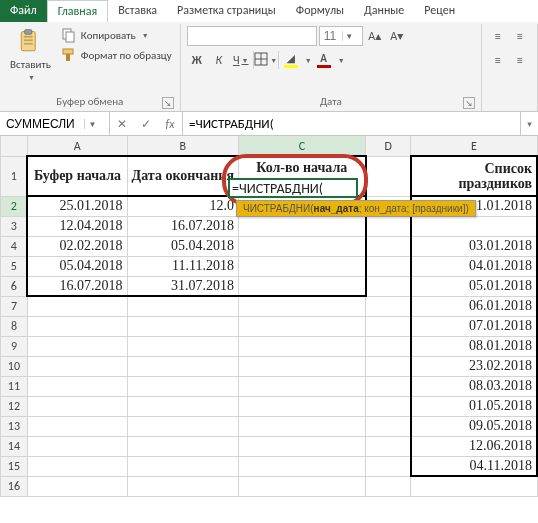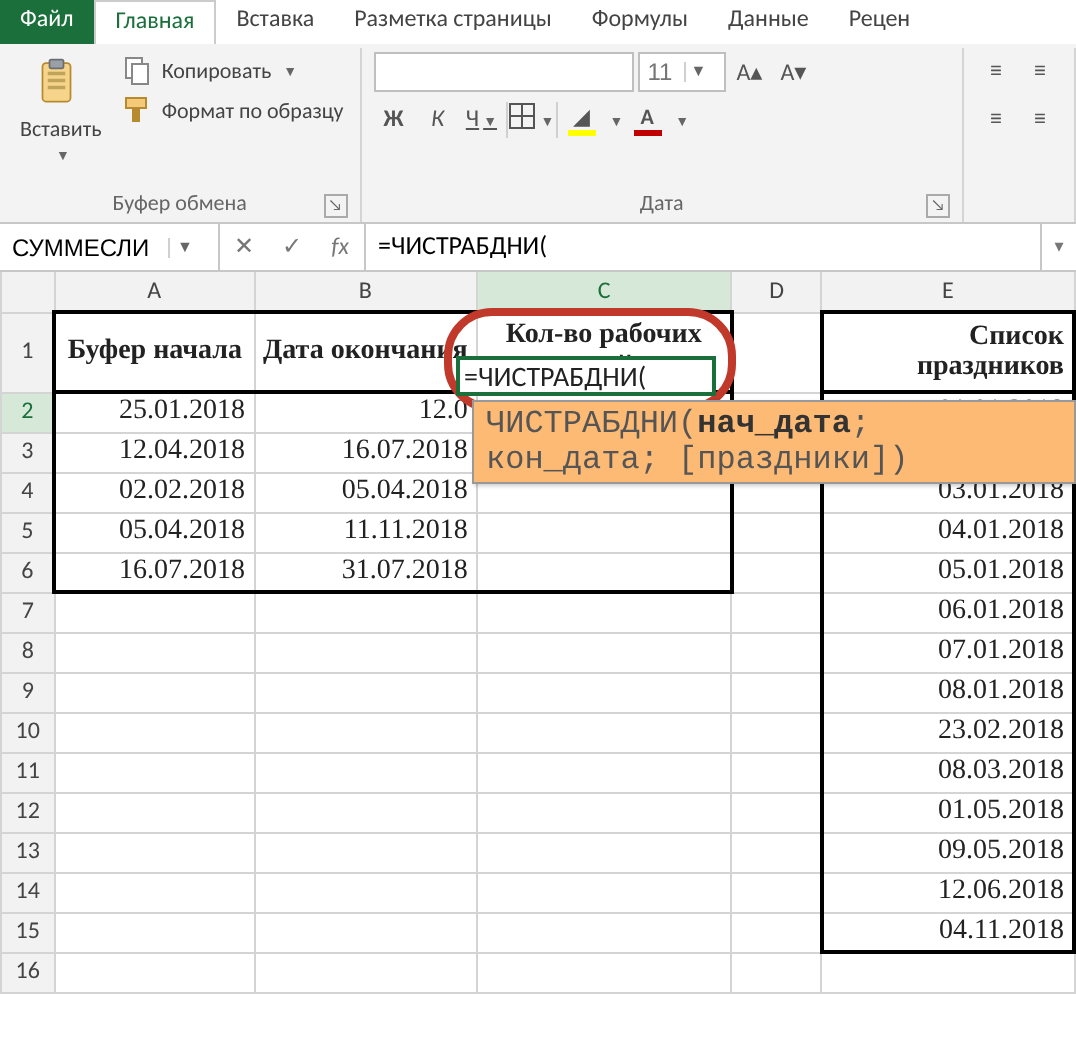--- a/index.html
+++ b/index.html
@@ -51,21 +51,21 @@
   table.sheet thead th.hilite { background:#d6e9d8; color:#1a6f3b;}
   .rowhead { background:#f2f2f2; text-align:center; color:#444; font-size:12px; width:28px;}
   .rowhead.hilite{ background:#d6e9d8; color:#1a6f3b;}
   td.cell { font-family: "Times New Roman", serif; font-size: 14px; height:20px; padding:0 4px; text-align:right;}
   td.cell.center { text-align:center;}
   td.cell.hdr { font-weight:bold; text-align:center;}
   .thickL{border-left:2px solid #000 !important;} .thickR{border-right:2px solid #000 !important;}
   .thickT{border-top:2px solid #000 !important;} .thickB{border-bottom:2px solid #000 !important;}
 
   .editing-circle { position:absolute; border:4px solid #c0392b; border-radius:24px; pointer-events:none;}
-  .tooltip { position:absolute; background:#fdba74; border:1px solid #999; padding:2px 6px; font-size:16px; color:#555; box-shadow:1px 1px 2px rgba(0,0,0,.2); font-family:Liberation Mono, monospace;}
+  .tooltip { position:absolute; background:#eab308; border:1px solid #999; padding:2px 6px; font-size:10px; color:#555; box-shadow:1px 1px 2px rgba(0,0,0,.2); font-family:Liberation Sans, sans-serif;}
   .tooltip b{font-weight:bold; color:#333;}
   .edit-cell { position:absolute; background:#fff; border:2px solid #1a6f3b; font-family:Calibri, Arial; font-size:14px; padding:0 2px; display:flex; align-items:center;}
 </style>
 </head>
 <body>
 
 <div class="tabs">
   <div class="tab file">Файл</div>
   <div class="tab active">Главная</div>
   <div class="tab">Вставка</div>
@@ -226,21 +226,21 @@
       <th>D</th>
       <th>E</th>
     </tr>
   </thead>
   <tbody id="gridbody">
         <tr>
           <td class="rowhead">1</td>
           <td class="cell hdr thickL thickT thickB" style="text-align: center;">Буфер начала</td>
           <td class="cell hdr thickT thickB" style="text-align: center;">Дата окончания</td>
           <td class="cell thickT thickR thickB" style="height: 40px; padding: 0px;">
-            <div style="text-align:center;font-weight:bold">Кол-во рабочих</div>
+            <div style="text-align:center;font-weight:bold">Кол-во начала</div>
             <div style="text-align:center;font-weight:bold">дней</div>
           </td>
           <td class="cell"></td>
           <td class="cell hdr thickL thickT thickR thickB" style="text-align: right; white-space: normal; line-height: 1.1;">Список праздников</td>
         </tr>
         <tr>
           <td class="rowhead hilite">2</td>
           <td class="cell thickL center" style="text-align: right;">25.01.2018</td>
           <td class="cell center" style="text-align: right;">12.0</td>
           <td class="cell thickR" style="text-align: left;"></td>

